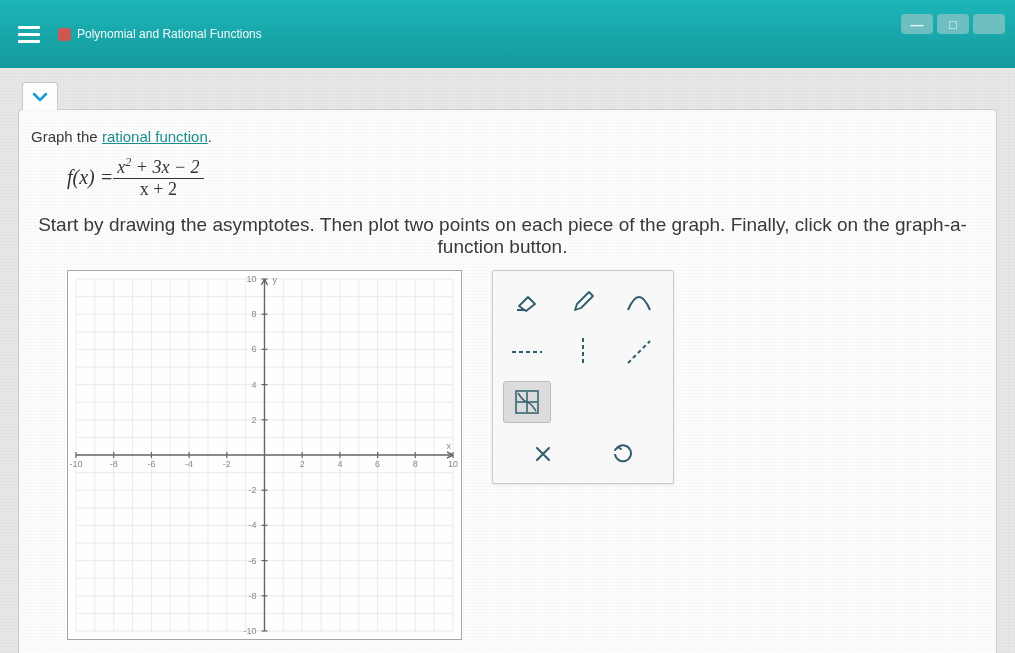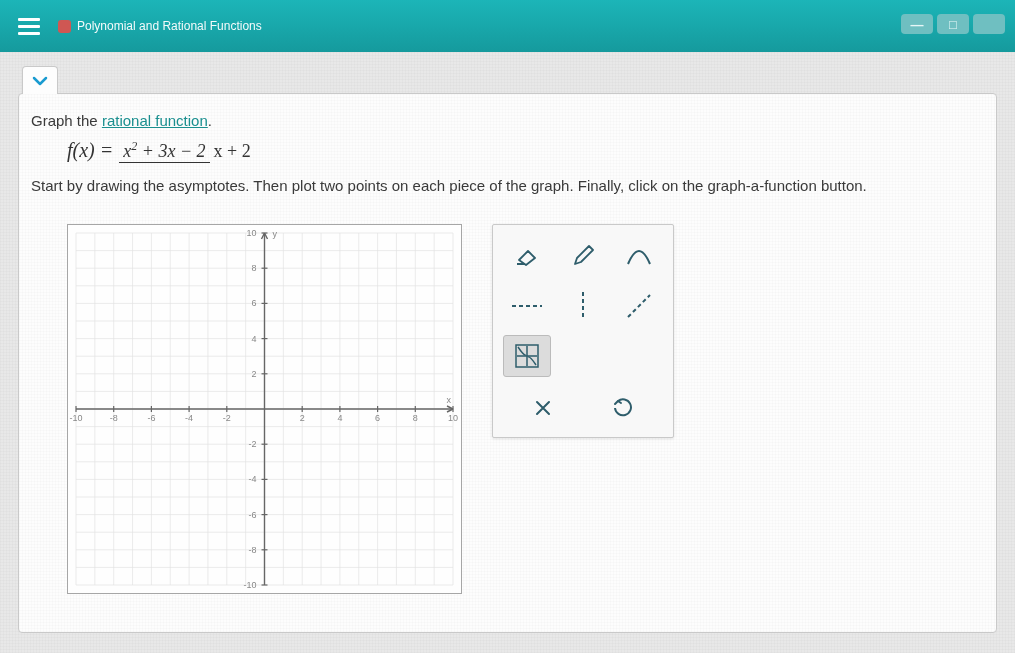--- a/index.html
+++ b/index.html
@@ -10,21 +10,21 @@
     background-image: repeating-linear-gradient(0deg, rgba(0,0,0,0.02) 0 1px, transparent 1px 3px),
                       repeating-linear-gradient(90deg, rgba(0,0,0,0.02) 0 1px, transparent 1px 3px);
     overflow: hidden;
     width: 1015px;
     height: 653px;
   }
 
   
   .top-header {
     background: linear-gradient(#1cb5b8, #159a9d);
-    height: 52px;
+    height: 68px;
     display: flex;
     align-items: center;
     color: #fff;
     padding: 0 18px;
     position: relative;
   }
   .hamburger {
     margin-right: 18px;
     cursor: pointer;
   }
@@ -114,37 +114,38 @@
   .prompt-line .link {
     color: #1a8f8f;
     text-decoration: underline;
   }
   .equation {
     font-family: "Times New Roman", serif;
     font-size: 20px;
     color: #333;
     margin: 8px 0 14px 36px;
     display: flex;
-    gap: 6px;
+    align-items: center;
   }
   .fraction {
     display: inline-flex;
-    flex-direction: row;
+    flex-direction: column;
     align-items: center;
     vertical-align: middle;
     font-size: 18px;
   }
   .fraction .num { border-bottom: 1.5px solid #333; padding: 0 4px; }
   .fraction .den { padding: 0 4px; }
   .sup { font-size: 12px; vertical-align: super; }
 
   .instruct-line {
-    font-size: 15px;
+    font-size: 19px;
     color: #3a3a3a;
-    margin-bottom: 30px;
+    margin-bottom: 12px;
+    text-align: center;
   }
 
   .work-area {
     display: flex;
     gap: 30px;
     align-items: flex-start;
     padding-left: 36px;
   }
 
   

